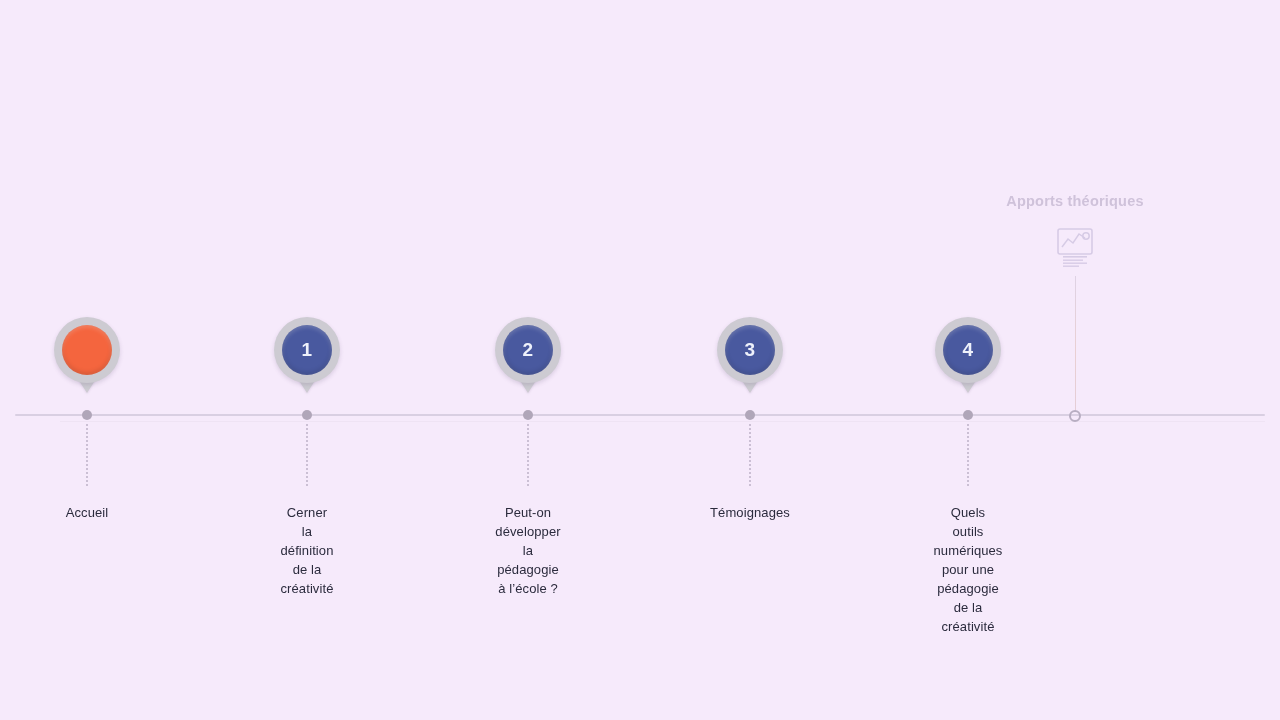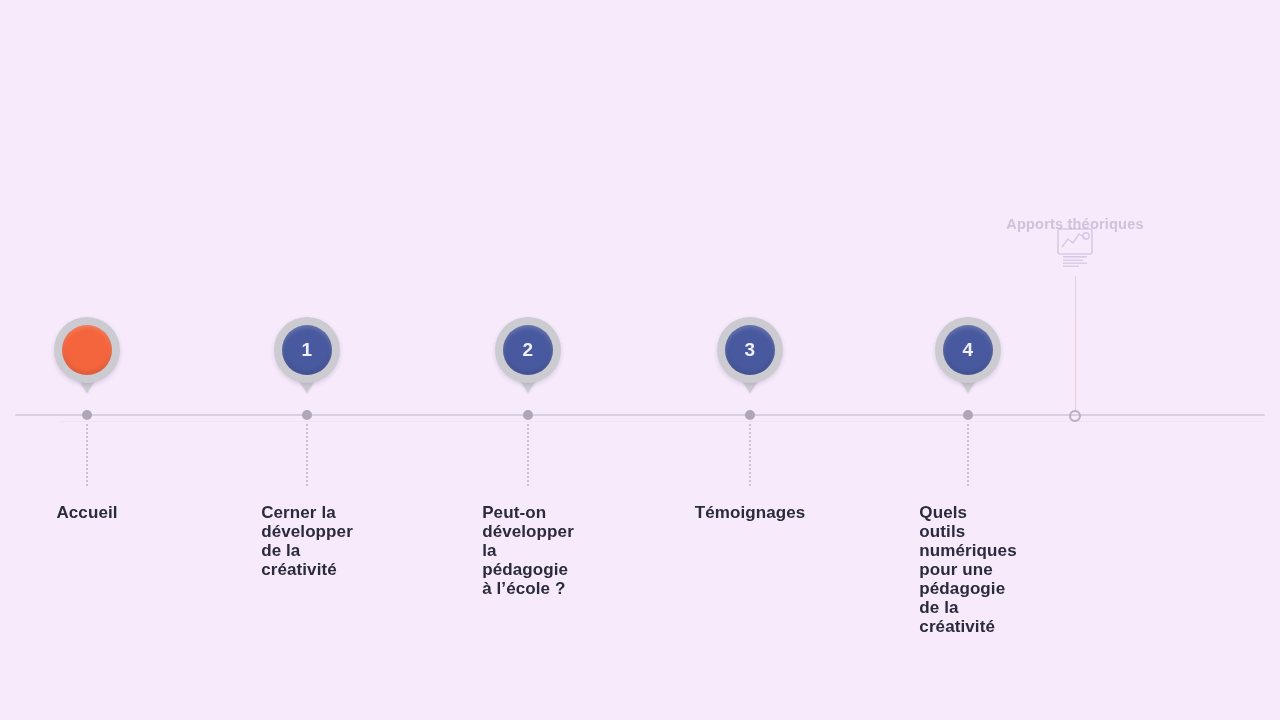--- a/index.html
+++ b/index.html
@@ -118,22 +118,23 @@
     top: 424px;
     width: 0;
     border-left: 2px dotted #cbbfd4;
   }
 
   
   .label {
     position: absolute;
     top: 503px;
     transform: translateX(-50%);
-    font-size: 17px;
-    font-weight: bold;
+    text-align: center;
+    font-size: 13px;
+    font-weight: normal;
     line-height: 19px;
     color: #2b2b3d;
     white-space: pre-line;
     letter-spacing: 0.1px;
   }
 
   
   .branch {
     position: absolute;
     top: 0;
@@ -142,21 +143,20 @@
   }
   .branch-title {
     position: absolute;
     top: 193px;
     transform: translateX(-50%);
     white-space: nowrap;
     font-size: 14.5px;
     font-weight: bold;
     color: #cfc2da;
     letter-spacing: 0.2px;
-    margin-top: 23px;
   }
   .branch-icon {
     position: absolute;
     left: -24px;
     top: 223px;
     width: 48px;
     height: 48px;
     opacity: 0.30;
   }
   .branch-icon svg { display: block; width: 48px; height: 48px; }
@@ -187,21 +187,21 @@
     <div class="label">Accueil</div>
   </div>
 
   <div class="milestone" style="left:307px">
     <div class="pin-tail"></div>
     <div class="pin">
       <div class="pin-inner blue">1</div>
     </div>
     <div class="axis-dot"></div>
     <div class="drop-line" style="height:62px"></div>
-    <div class="label">Cerner la développer
+    <div class="label">Cerner la définition
 de la créativité</div>
   </div>
 
   <div class="milestone" style="left:528px">
     <div class="pin-tail"></div>
     <div class="pin">
       <div class="pin-inner blue">2</div>
     </div>
     <div class="axis-dot"></div>
     <div class="drop-line" style="height:62px"></div>

